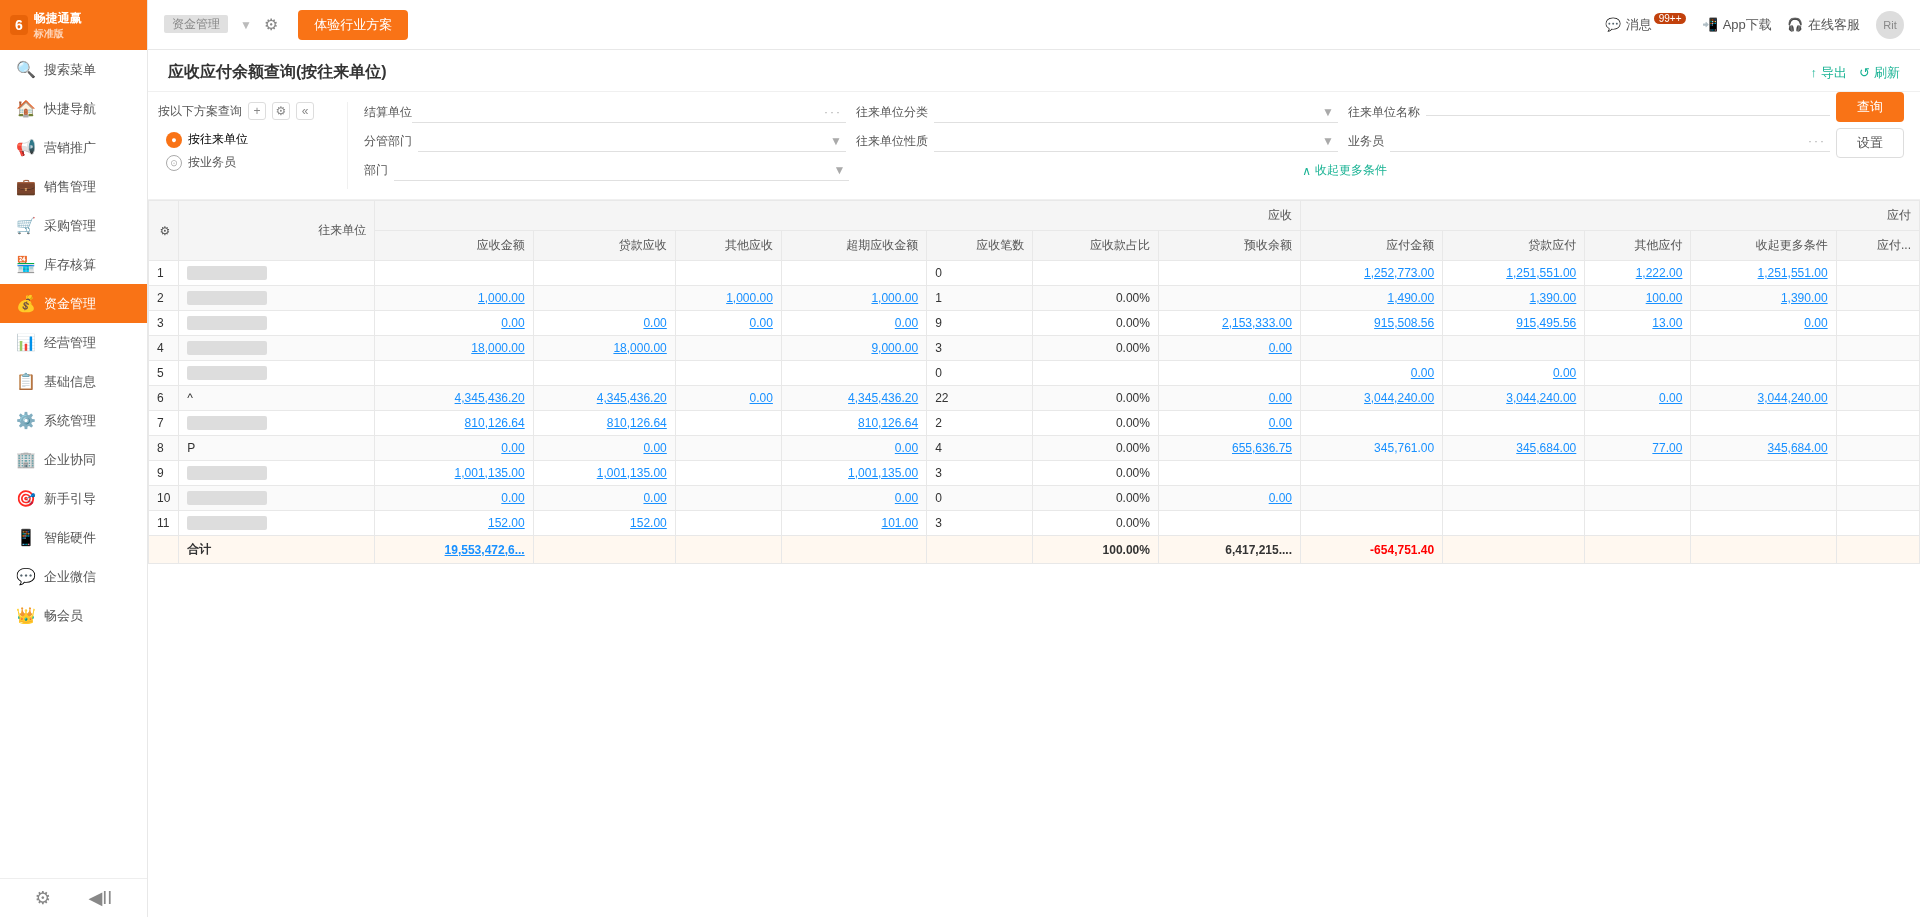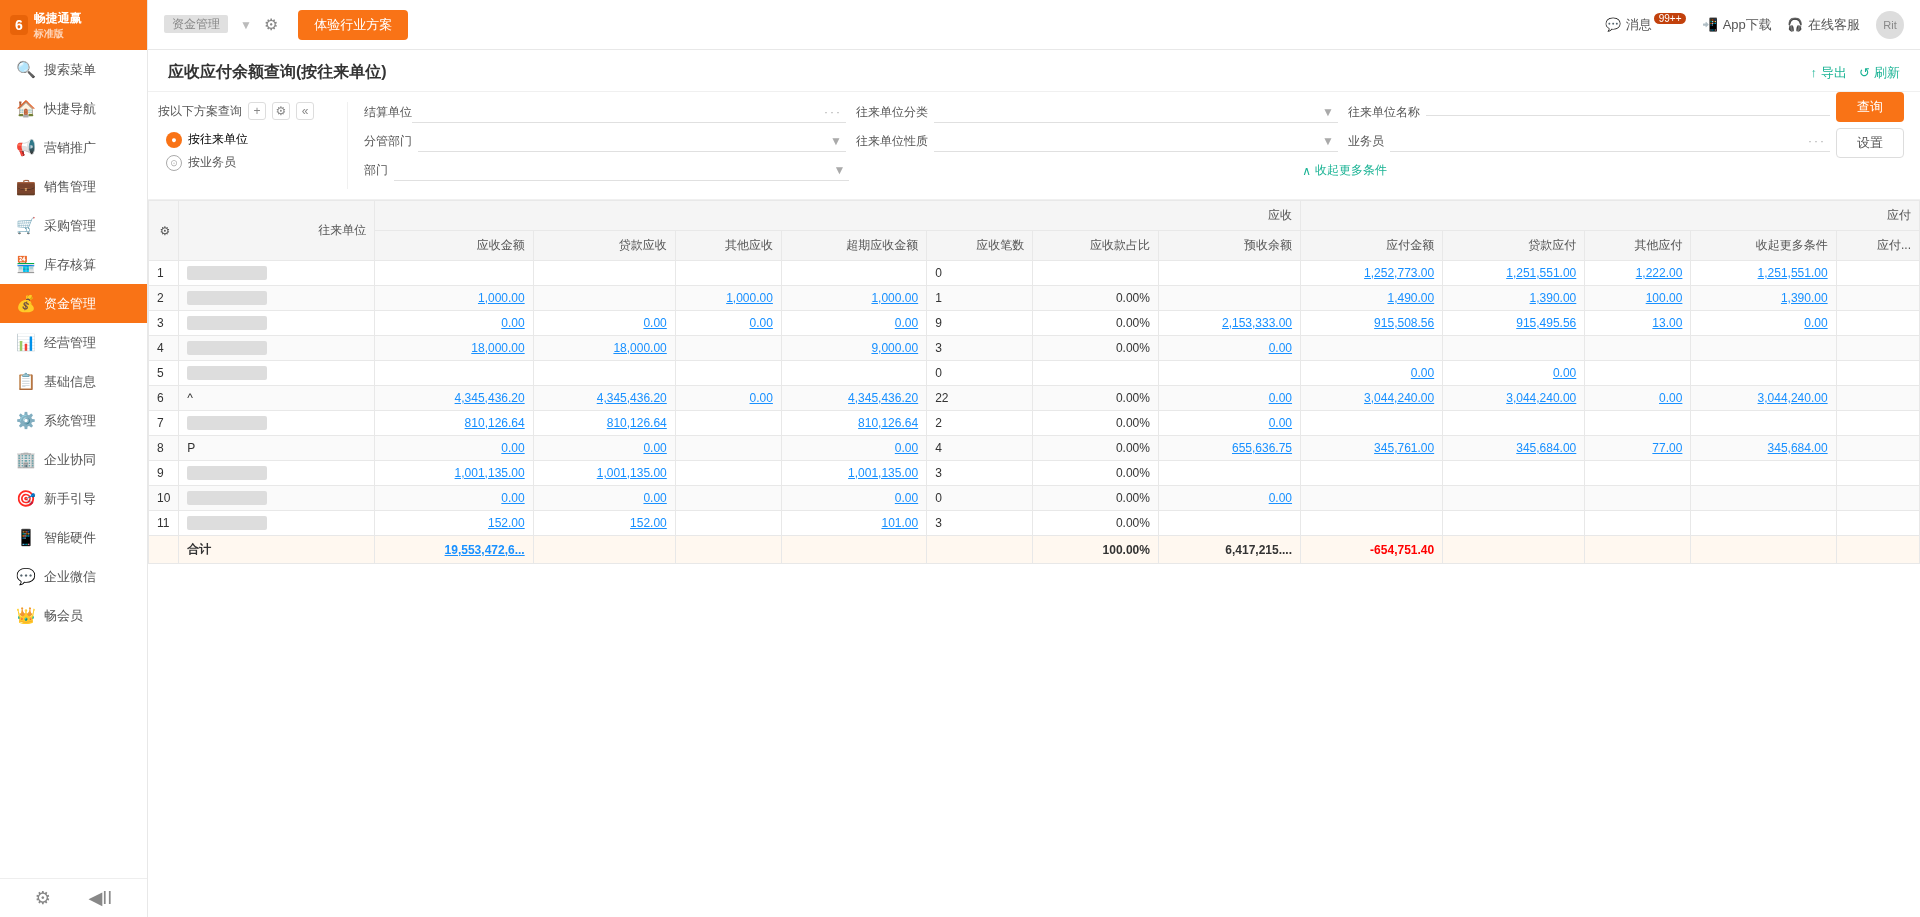--- a/index.html
+++ b/index.html
@@ -407,21 +407,21 @@
               <tr>
                 <td class="text-left">8</td>
                 <td class="text-left" style="min-width: 100px;">P</td>
                 <td style="text-decoration: underline; color: rgb(24, 144, 255); cursor: pointer;">0.00</td>
                 <td style="text-decoration: underline; color: rgb(24, 144, 255); cursor: pointer;">0.00</td>
                 <td></td>
                 <td style="text-decoration: underline; color: rgb(24, 144, 255); cursor: pointer;">0.00</td>
                 <td class="text-left">4</td>
                 <td>0.00%</td>
                 <td style="text-decoration: underline; color: rgb(24, 144, 255); cursor: pointer;">655,636.75</td>
-                <td style="text-decoration: underline; color: rgb(24, 144, 255); cursor: pointer;">345,761.00</td>
+                <td style="color: rgb(24, 144, 255); cursor: pointer;">345,761.00</td>
                 <td style="text-decoration: underline; color: rgb(24, 144, 255); cursor: pointer;">345,684.00</td>
                 <td style="text-decoration: underline; color: rgb(24, 144, 255); cursor: pointer;">77.00</td>
                 <td style="text-decoration: underline; color: rgb(24, 144, 255); cursor: pointer;">345,684.00</td>
                 <td></td>
               </tr>
               <tr>
                 <td class="text-left">9</td>
                 <td class="text-left" style="min-width: 100px;"><span style="background:#ddd;color:transparent;border-radius:2px;display:inline-block;width:80px;height:14px;text-shadow:none;">hidden</span></td>
                 <td style="text-decoration: underline; color: rgb(24, 144, 255); cursor: pointer;">1,001,135.00</td>
                 <td style="text-decoration: underline; color: rgb(24, 144, 255); cursor: pointer;">1,001,135.00</td>

